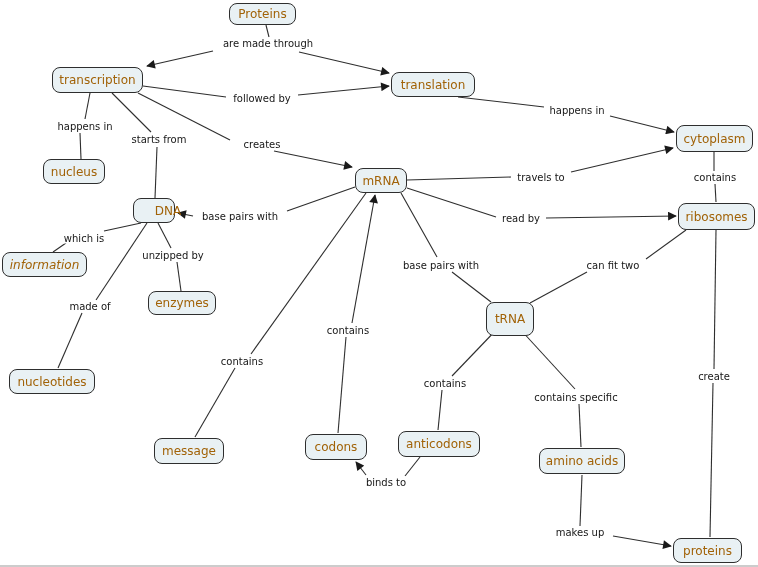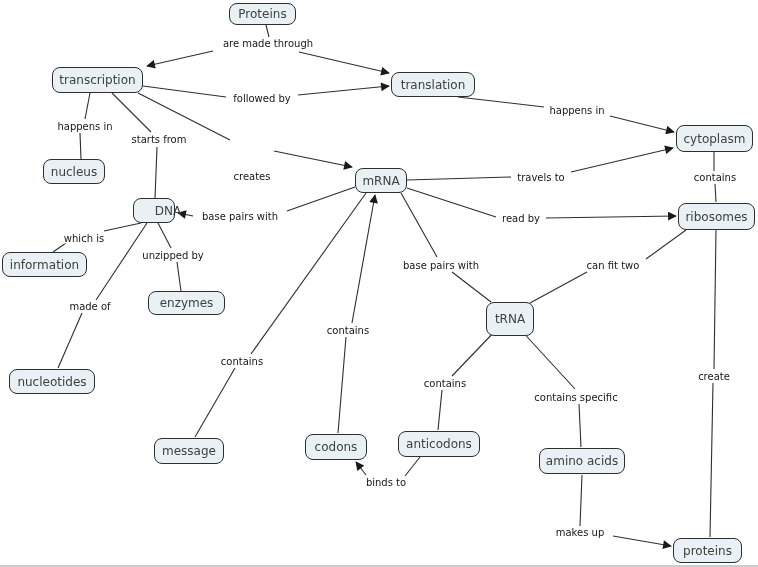--- a/index.html
+++ b/index.html
@@ -20,21 +20,21 @@
   .node {
     position: absolute;
     box-sizing: border-box;
     background: #e9f1f4;
     border: 1px solid #2e2e2e;
     border-radius: 8px;
     display: flex;
     align-items: center;
     justify-content: center;
     font-size: 12px;
-    color: #404040;
+    color: #a16207;
     white-space: nowrap;
     z-index: 3;
   }
   .link-label {
     position: absolute;
     transform: translate(-50%, -50%);
     background: #ffffff;
     padding: 0 2px;
     font-size: 10px;
     color: #161616;
@@ -108,35 +108,35 @@
   </svg>
 
   <div class="node" style="left:229px; top:3px; width:67px; height:22px;">Proteins</div>
   <div class="node" style="left:52px;  top:67px; width:91px; height:26px;">transcription</div>
   <div class="node" style="left:676px; top:125px; width:77px; height:27px;">cytoplasm</div>
   <div class="node" style="left:391px; top:72px; width:84px; height:25px;">translation</div>
   <div class="node" style="left:43px;  top:159px; width:62px; height:25px;">nucleus</div>
   <div class="node" style="left:355px; top:168px; width:52px; height:25px;">mRNA</div>
   <div class="node" style="left:133px; top:198px; width:42px; height:25px;padding-left:28px;">DNA</div>
   <div class="node" style="left:678px; top:203px; width:77px; height:27px;">ribosomes</div>
-  <div class="node" style="left:2px;   top:252px; width:85px; height:25px;">information</div>
-  <div class="node" style="left:148px; top:291px; width:77px; height:24px;">enzymes</div>
+  <div class="node" style="left:2px;   top:252px; width:85px; height:25px;font-style:italic;">information</div>
+  <div class="node" style="left:148px; top:291px; width:68px; height:24px;">enzymes</div>
   <div class="node" style="left:486px; top:302px; width:48px; height:34px;">tRNA</div>
   <div class="node" style="left:9px;   top:369px; width:86px; height:25px;">nucleotides</div>
   <div class="node" style="left:154px; top:438px; width:70px; height:26px;">message</div>
   <div class="node" style="left:305px; top:434px; width:62px; height:26px;">codons</div>
   <div class="node" style="left:398px; top:431px; width:82px; height:26px;">anticodons</div>
   <div class="node" style="left:539px; top:448px; width:86px; height:26px;">amino acids</div>
   <div class="node" style="left:673px; top:538px; width:69px; height:25px;">proteins</div>
 
   <span class="link-label" style="left:268px; top:43px;">are made through</span>
   <span class="link-label" style="left:262px; top:98px;">followed by</span>
   <span class="link-label" style="left:85px;  top:126px;">happens in</span>
   <span class="link-label" style="left:159px; top:139px;">starts from</span>
-  <span class="link-label" style="left:252px; top:144px;margin-top:32px;">creates</span>
+  <span class="link-label" style="left:262px; top:144px;">creates</span>
   <span class="link-label" style="left:577px; top:110px;">happens in</span>
   <span class="link-label" style="left:541px; top:177px;">travels to</span>
   <span class="link-label" style="left:715px; top:177px;">contains</span>
   <span class="link-label" style="left:240px; top:216px;">base pairs with</span>
   <span class="link-label" style="left:521px; top:218px;">read by</span>
   <span class="link-label" style="left:84px;  top:238px;">which is</span>
   <span class="link-label" style="left:173px; top:255px;">unzipped by</span>
   <span class="link-label" style="left:441px; top:265px;">base pairs with</span>
   <span class="link-label" style="left:613px; top:265px;">can fit two</span>
   <span class="link-label" style="left:90px;  top:306px;">made of</span>

